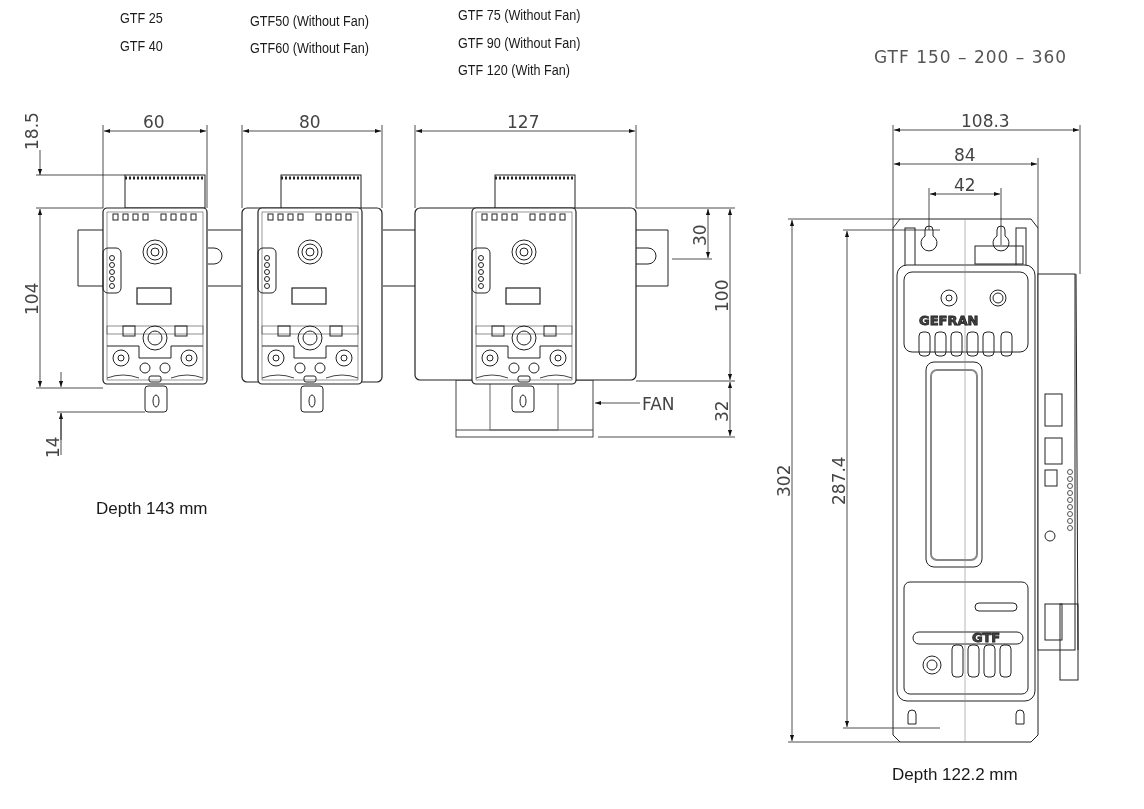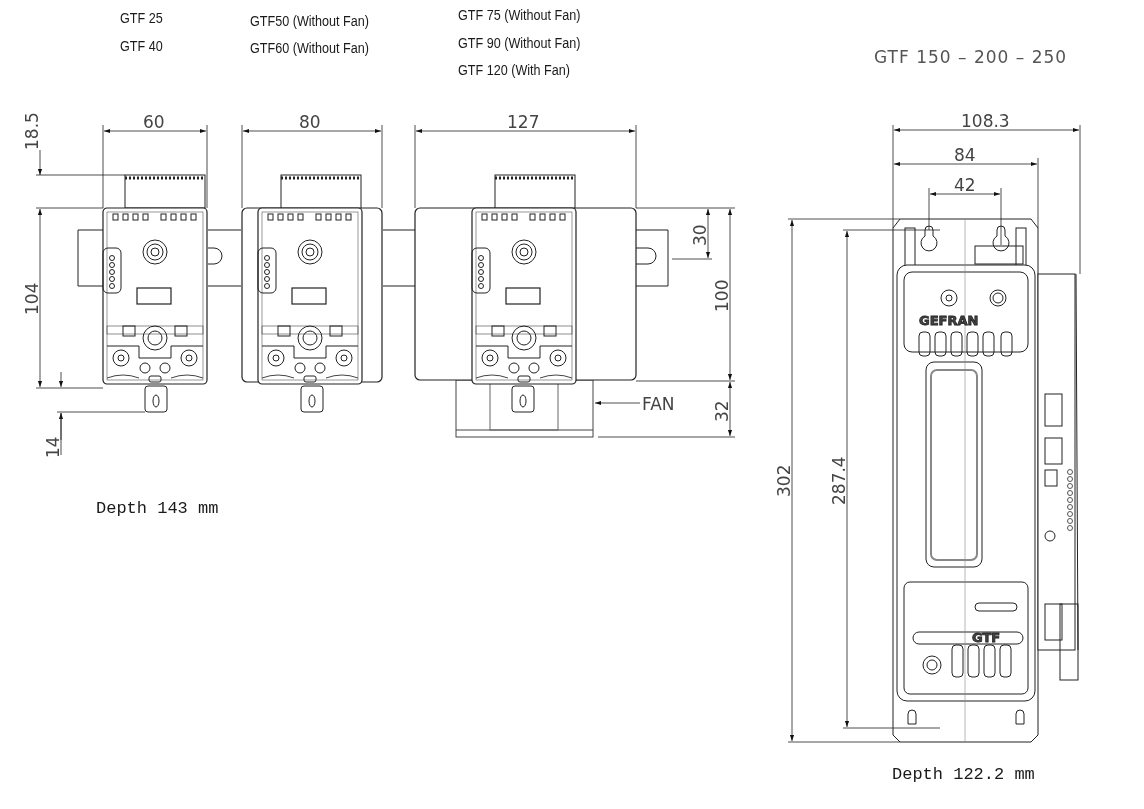--- a/index.html
+++ b/index.html
@@ -1,34 +1,34 @@
 <!DOCTYPE html>
 <html><head>
 <meta charset="utf-8">
 <style>
   html, body { margin:0; padding:0; background:#ffffff; }
   body { width:1144px; height:809px; position:relative; overflow:hidden; font-family:"Liberation Sans", sans-serif; }
   .label { position:absolute; font-size:14px; color:#1a1a1a; white-space:nowrap; font-family:"Liberation Sans", sans-serif; transform:scaleX(0.9); transform-origin:left center; }
-  .depth { position:absolute; font-size:17px; color:#1a1a1a; white-space:nowrap; font-family:Liberation Mono, monospace; }
+  .depth { position:absolute; font-size:17px; color:#1a1a1a; white-space:nowrap; font-family:Liberation Sans, sans-serif; }
   .cadtitle { position:absolute; font-size:17px; color:#555; letter-spacing:1px; white-space:nowrap; font-family:"DejaVu Sans", sans-serif; }
   svg { position:absolute; left:0; top:0; }
   svg text { font-family:"DejaVu Sans", sans-serif; fill:#444; }
 </style>
 </head>
 <body>
 
 <div class="label" style="left:120px;top:10px;">GTF 25</div>
 <div class="label" style="left:120px;top:38px;">GTF 40</div>
 <div class="label" style="left:250px;top:13px;">GTF50 (Without Fan)</div>
 <div class="label" style="left:250px;top:40px;">GTF60 (Without Fan)</div>
 <div class="label" style="left:458px;top:7px;">GTF 75 (Without Fan)</div>
 <div class="label" style="left:458px;top:35px;">GTF 90 (Without Fan)</div>
 <div class="label" style="left:458px;top:62px;">GTF 120 (With Fan)</div>
 
-<div class="cadtitle" style="left:874px;top:47px;">GTF 150 – 200 – 250</div>
+<div class="cadtitle" style="left:874px;top:47px;">GTF 150 – 200 – 360</div>
 
 <div class="depth" style="left:96px;top:499px;">Depth 143 mm</div>
 <div class="depth" style="left:892px;top:765px;">Depth 122.2 mm</div>
 
 <svg width="1144" height="809" viewBox="0 0 1144 809">
   <defs>
     <marker id="arr" viewBox="0 0 10 10" refX="10" refY="5" markerWidth="10" markerHeight="6" orient="auto-start-reverse" markerUnits="userSpaceOnUse">
       <path d="M0,1.5 L10,5 L0,8.5 z" fill="#111"></path>
     </marker>
     <g id="smallface">

